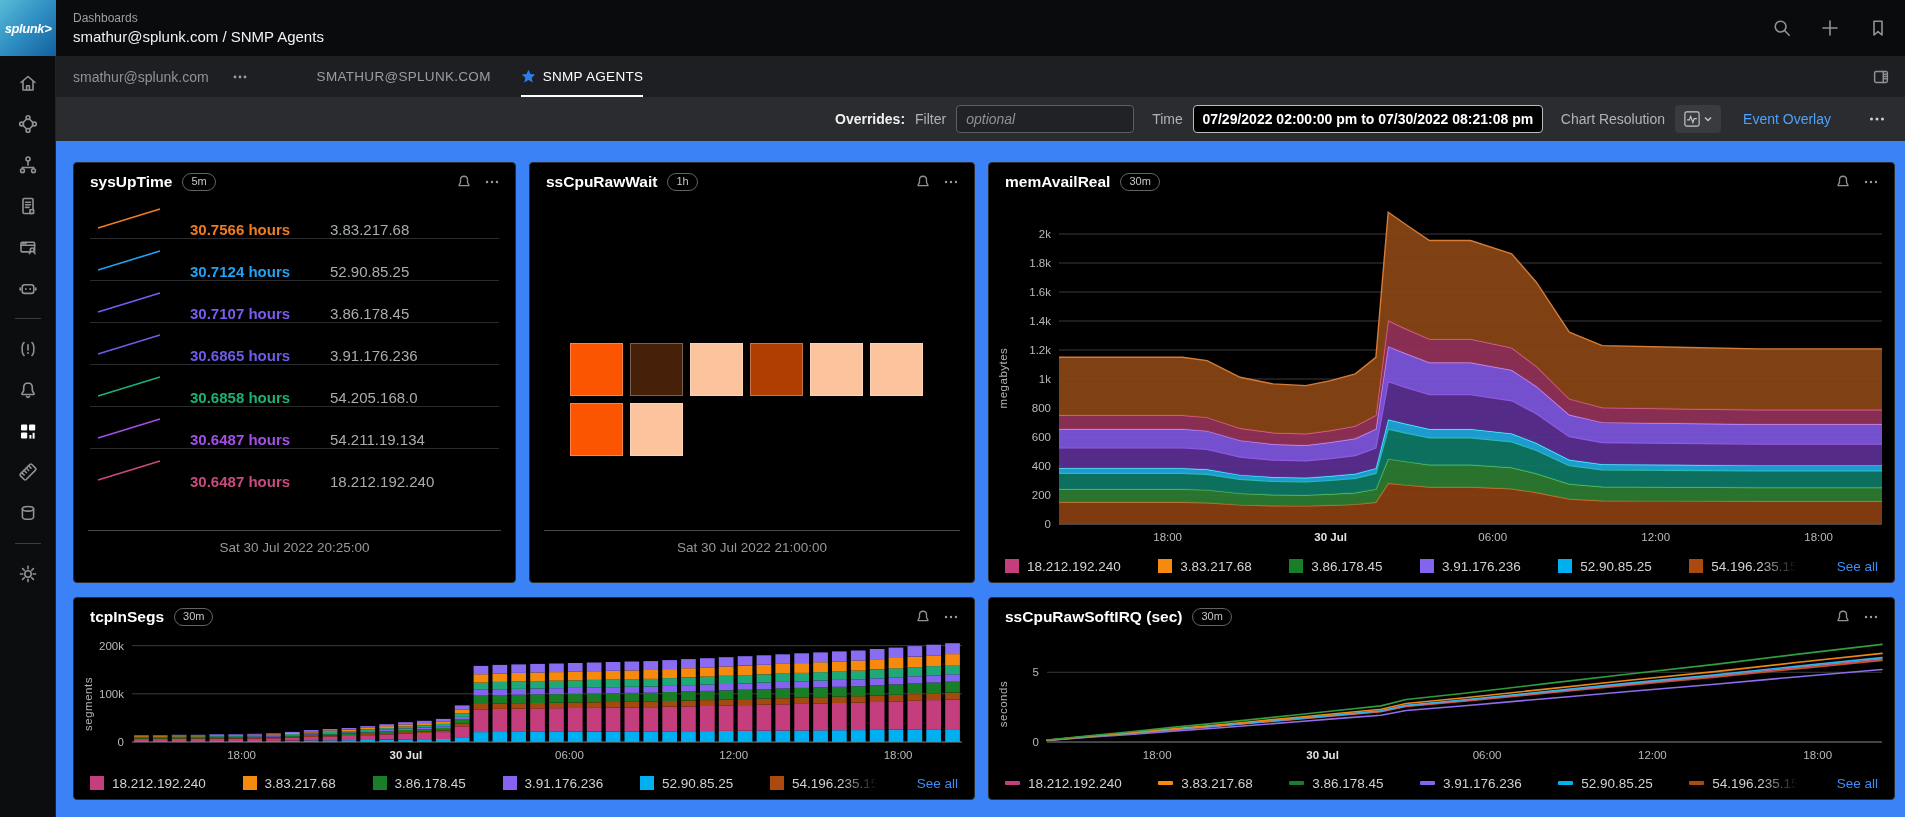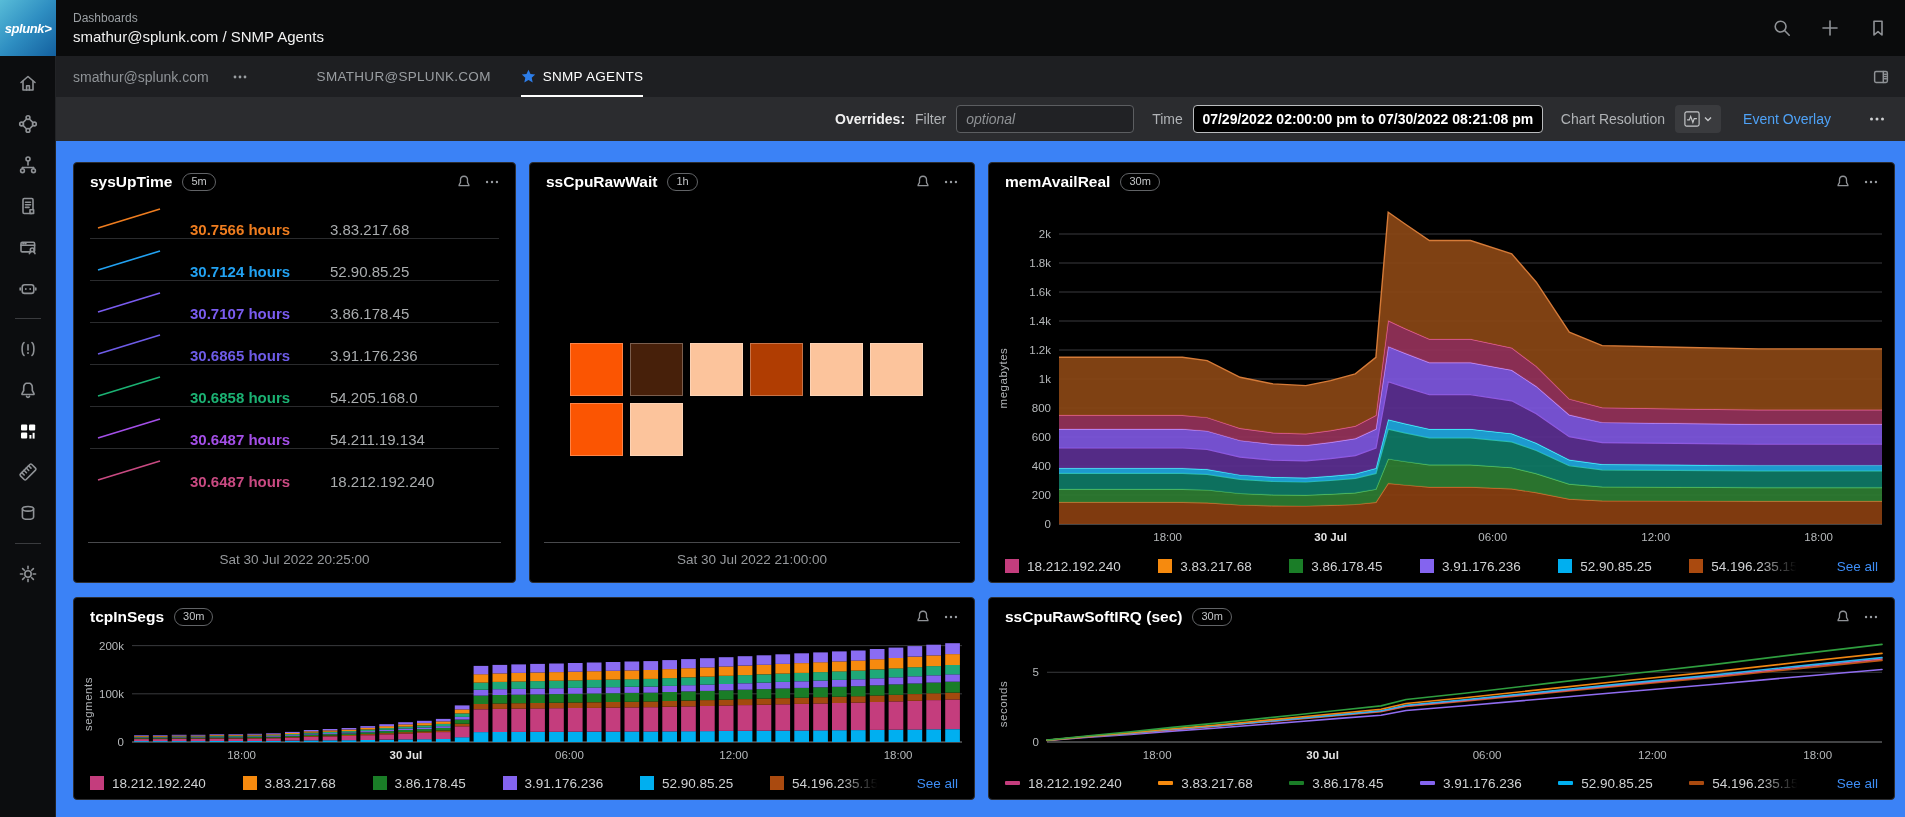--- a/index.html
+++ b/index.html
@@ -63,21 +63,21 @@
   .ph-spacer{flex:1;}
   .ph-icon{width:18px;height:18px;cursor:pointer;}
 
   
   #sysup-rows{margin:4px 16px 0;display:flex;flex-direction:column;}
   .sysup-row{display:flex;align-items:flex-end;height:41px;border-bottom:1px solid #2a2b2d;}
   .sysup-row:last-child{border-bottom:none;}
   .spark{width:100px;flex:none;}
   .sysup-value{width:140px;flex:none;font-size:15px;font-weight:600;}
   .sysup-ip{font-size:15px;color:#a9acae;}
-  .panel-footer{margin:auto 14px 4px;border-top:1px solid #48494c;text-align:center;
+  .panel-footer{margin:auto 14px 16px;border-top:1px solid #48494c;text-align:center;
     font-size:13.5px;color:#96999c;padding:9px 0 11px;}
 
   
   #wait-grid{margin:150px 0 0 40px;display:flex;flex-direction:column;gap:7px;}
   .wait-row{display:flex;gap:7px;}
   .wait-cell{width:53px;height:53px;border:1px solid rgba(255,255,255,.28);box-sizing:border-box;}
 
   
   .chart-wrap{position:relative;flex:1;}
   .ylabel{position:absolute;left:-26px;top:50%;transform:rotate(-90deg);font-size:11.5px;

